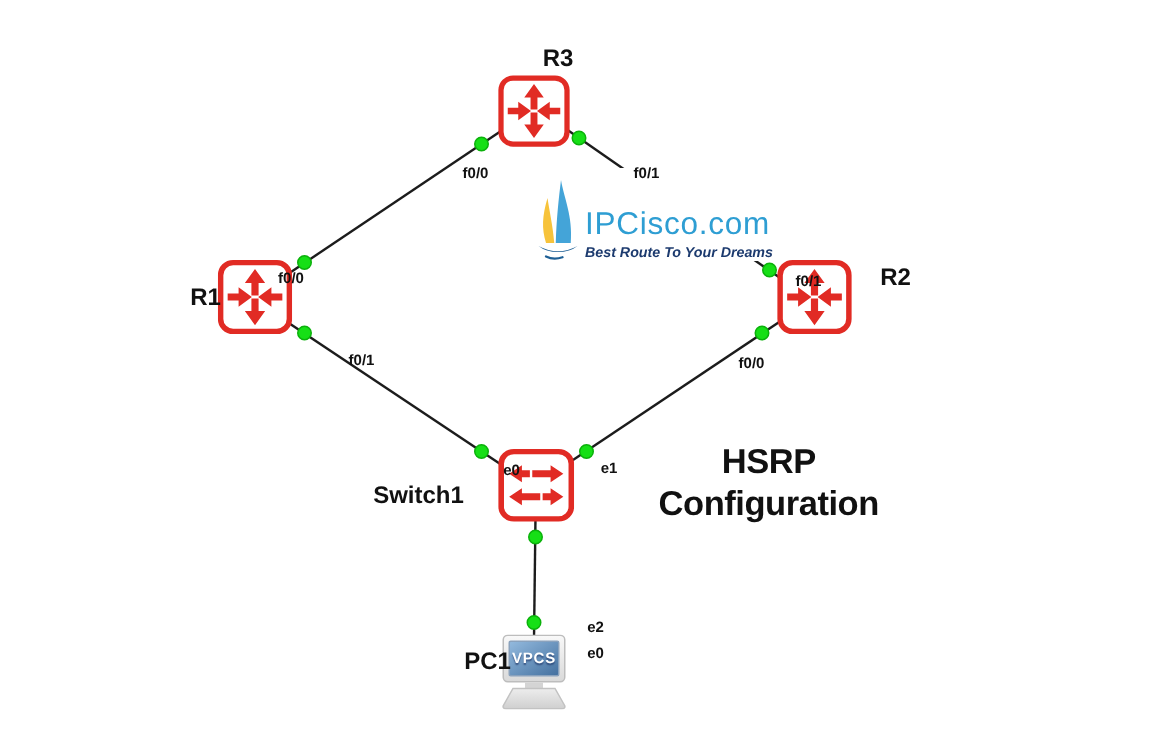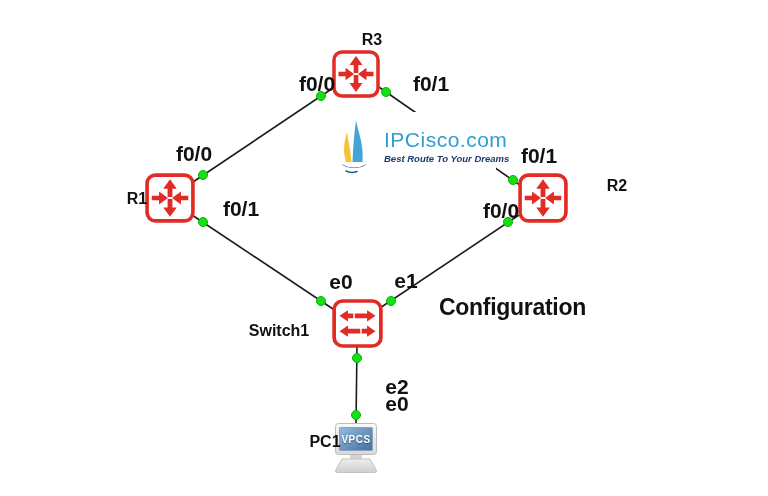--- a/index.html
+++ b/index.html
@@ -9,26 +9,26 @@
   }
   .layer{position:absolute;left:0;top:0;width:768px;height:496px;}
   .links-layer{z-index:2;}
   .dots-layer{z-index:4;pointer-events:none;}
   .device{position:absolute;z-index:3;}
   .label{
     position:absolute;z-index:6;transform:translate(-50%,-50%);
     color:#111;font-weight:bold;white-space:nowrap;padding-left:30px;
   }
   .device-label{font-size:16px;}
-  .iface-label{font-size:21px;}
+  .iface-label{font-size:10px;margin-top:32px;}
   .link-line{stroke:#1c1c1c;stroke-width:1.6px;}
   .endpoint{fill:#16df16;stroke:#0bb10b;stroke-width:1px;}
   .logo{
-    position:absolute;left:338px;top:112px;width:158px;height:62px;
-    background:#ffffff;z-index:5;display:flex;align-items:center;gap:12px;
+    position:absolute;left:356px;top:112px;width:158px;height:62px;
+    background:#ffffff;z-index:5;display:flex;align-items:flex-end;
   }
   .logo-sail{flex:0 0 auto;margin-top:5px;}
   .logo-textcol{margin-left:2px;padding-top:7px;}
   .logo-brand{
     font-size:21px;letter-spacing:.5px;color:#2e9ed3;line-height:22px;
     font-family:"Liberation Sans",sans-serif;
   }
   .logo-tagline{
     font-size:9.5px;font-style:italic;font-weight:bold;color:#1c3a6e;
     font-family:Liberation Sans, sans-serif;margin-top:2px;white-space:nowrap;
@@ -133,21 +133,21 @@
     <circle class="endpoint" cx="203" cy="222" r="4.5"></circle>
     <circle class="endpoint" cx="321" cy="301" r="4.5"></circle>
     <circle class="endpoint" cx="508" cy="222" r="4.5"></circle>
     <circle class="endpoint" cx="391" cy="301" r="4.5"></circle>
     <circle class="endpoint" cx="357" cy="358" r="4.5"></circle>
     <circle class="endpoint" cx="356" cy="415" r="4.5"></circle>
   </svg>
 
   <div class="label device-label" style="left:357px;top:40px">R3</div>
   <div class="label device-label" style="left:122px;top:199px">R1</div>
-  <div class="label device-label" style="left:602px;top:186px">R2</div>
+  <div class="label device-label" style="left:582px;top:186px">R2</div>
   <div class="label device-label" style="left:264px;top:331px">Switch1</div>
   <div class="label device-label" style="left:310px;top:442px">PC1</div>
 
   <div class="label iface-label" style="left:302px;top:84px">f0/0</div>
   <div class="label iface-label" style="left:416px;top:84px">f0/1</div>
   <div class="label iface-label" style="left:179px;top:154px">f0/0</div>
   <div class="label iface-label" style="left:226px;top:209px">f0/1</div>
   <div class="label iface-label" style="left:524px;top:156px">f0/1</div>
   <div class="label iface-label" style="left:486px;top:211px">f0/0</div>
   <div class="label iface-label" style="left:326px;top:282px">e0</div>
@@ -162,16 +162,17 @@
       <path d="M3 46 Q16 53 29 46 Q24 50 16 50 Q8 50 3 46 Z" fill="#1e5f95"></path>
       <path d="M8 53 Q13 55.5 19 53.5" fill="none" stroke="#1e5f95" stroke-width="1.5" stroke-linecap="round"></path>
     </svg>
     <div class="logo-textcol">
       <div class="logo-brand">IPCisco.com</div>
       <div class="logo-tagline">Best Route To Your Dreams</div>
     </div>
   </div>
 
   <div class="title-annotation">
+    <div>HSRP</div>
     <div>Configuration</div>
   </div>
 
 </div>
 
 </body></html>

